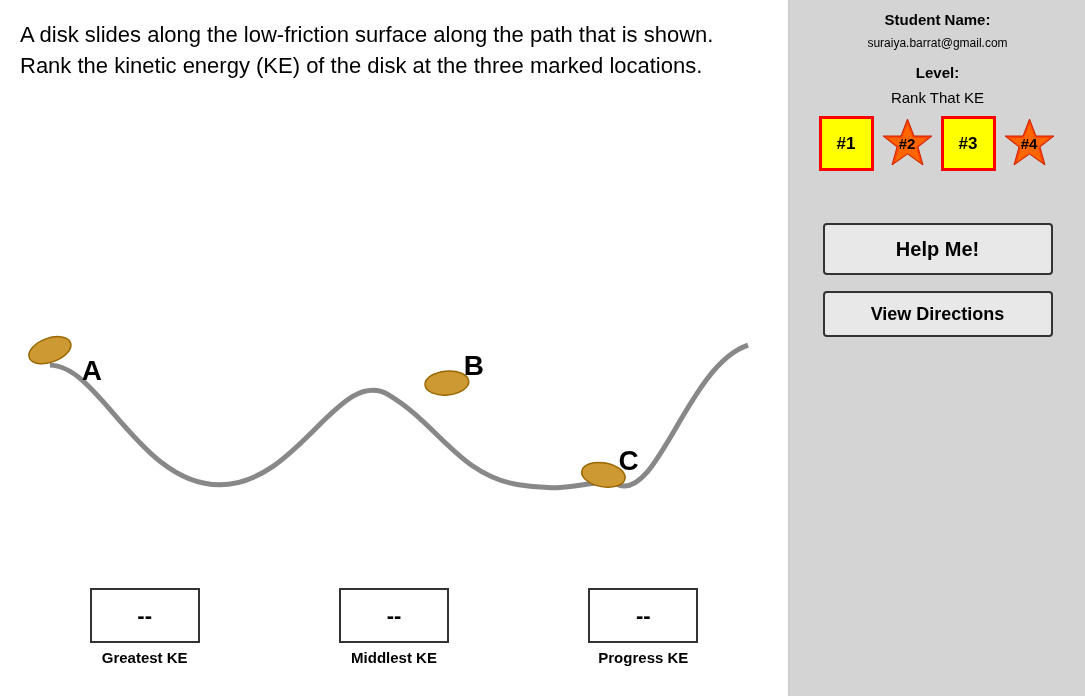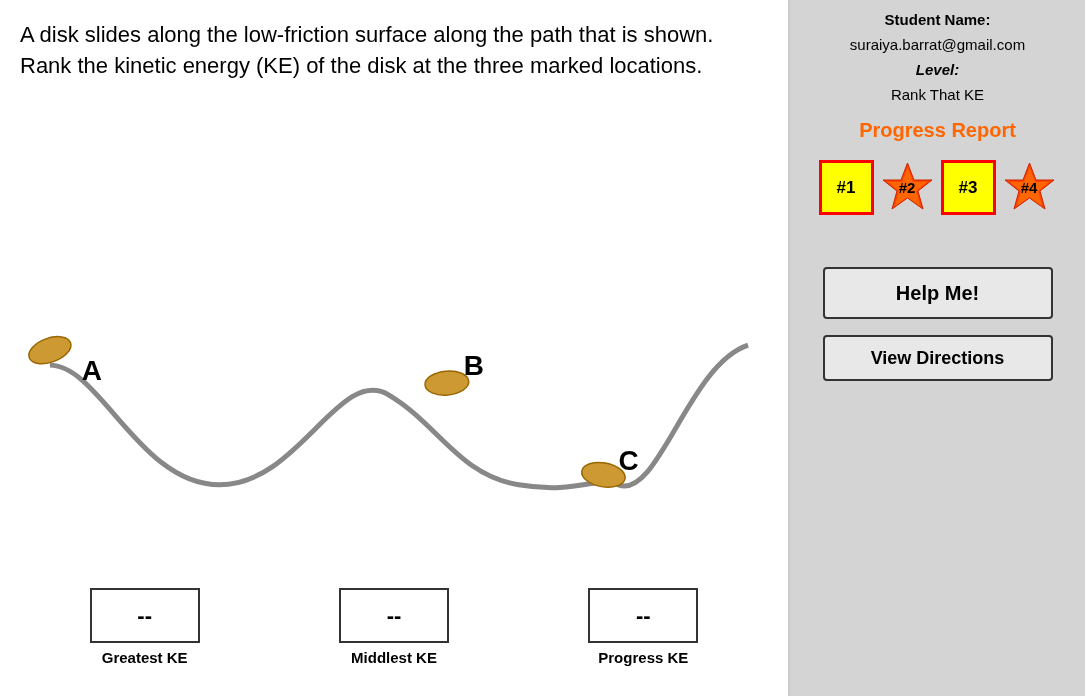--- a/index.html
+++ b/index.html
@@ -91,30 +91,29 @@
       gap: 8px;
     }
 
     #student-name-label {
       font-weight: bold;
       font-size: 15px;
       text-align: center;
     }
 
     #student-name-value {
-      font-size: 15px;
-      text-align: center;
-      margin-bottom: 0;
+      font-size: 12px;
+      text-align: center;
+      margin-bottom: 6px;
     }
 
     #level-label {
       font-weight: bold;
       font-size: 15px;
       text-align: left;
-      font-style: italic;
     }
 
     #level-value {
       font-size: 15px;
       text-align: center;
       margin-bottom: 2px;
     }
 
     #progress-report-title {
       font-weight: bold;
@@ -259,21 +258,20 @@
     </div>
   </div>
 </div>
 
 <div id="right-panel">
   <div id="student-name-label">Student Name:</div>
   <div id="student-name-value">suraiya.barrat@gmail.com</div>
   <div id="level-label">Level:</div>
   <div id="level-value">Rank That KE</div>
 
-  <div id="progress-report-title">Progress Report</div>
 
   <div id="progress-items">
 
     <div class="progress-item">
       <div class="progress-box">#1</div>
     </div>
 
     <div class="progress-item progress-star">
       <svg class="star-svg" viewBox="0 0 55 55" xmlns="http://www.w3.org/2000/svg">
         <polygon points="27.5,3 34,20 52,20 38,31 43,49 27.5,38 12,49 17,31 3,20 21,20" fill="#ff4400" stroke="#cc2200" stroke-width="1"></polygon>

